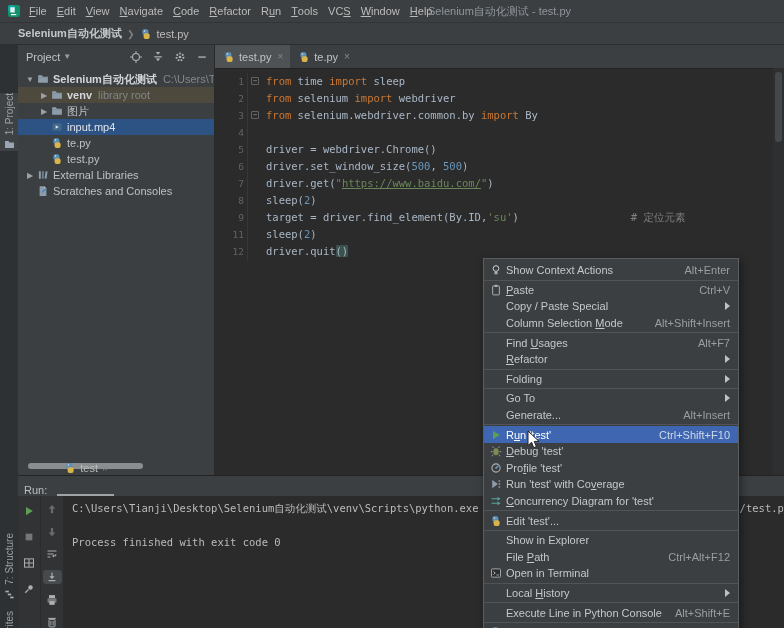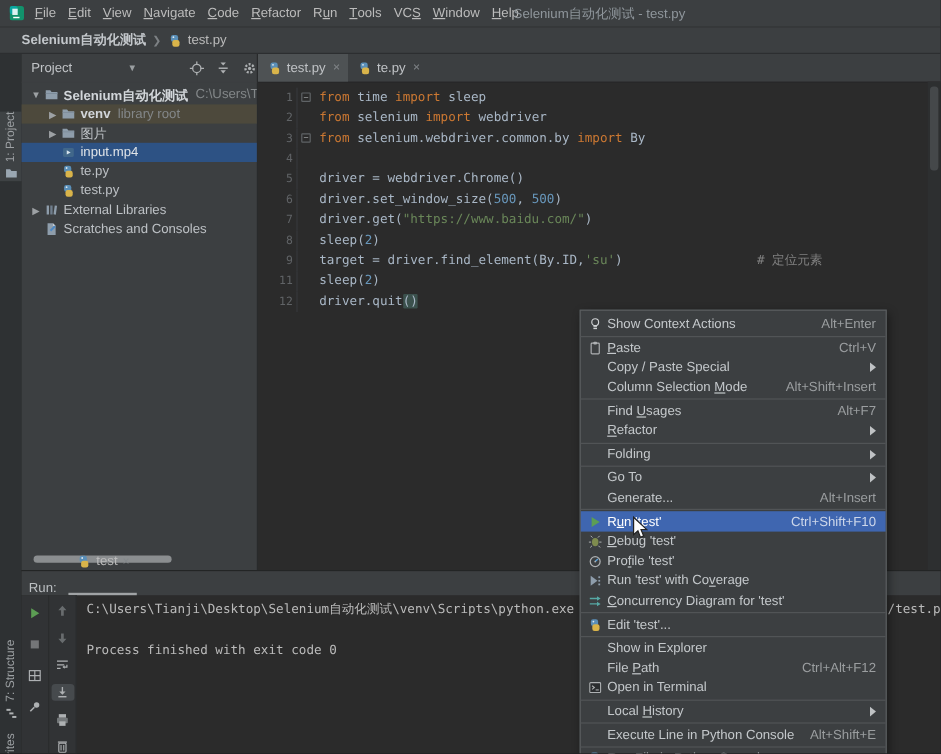--- a/index.html
+++ b/index.html
@@ -25,21 +25,21 @@
 
   
   .strip{position:absolute;left:0;top:45px;width:18px;height:583px;background:#2e3133;border-right:1px solid #262829;}
   .strip-tab{position:absolute;left:0;width:18px;display:flex;flex-direction:column;align-items:center;gap:3px;}
   .strip-tab .vlabel{writing-mode:vertical-lr;transform:rotate(180deg);font-size:10px;color:#9da1a4;white-space:nowrap;}
   .strip-tab.active{background:#3e4244;}
   .strip-tab .ic svg{width:11px;height:11px;}
 
   
   .project{position:absolute;left:18px;top:45px;width:197px;height:430px;background:#3c3f41;border-right:1px solid #282a2b;box-sizing:border-box;}
-  .proj-header{height:23px;display:flex;align-items:center;border-bottom:1px solid #3c3f41;padding:0 4px 0 8px;gap:43px;}
+  .proj-header{height:23px;display:flex;align-items:center;border-bottom:1px solid #3c3f41;padding:0 4px 0 8px;}
   .proj-title{color:#c0c3c6;margin-right:3px;}
   .proj-caret{font-size:8px;color:#9a9ea1;margin-right:auto;}
   .proj-actions{display:flex;align-items:center;gap:9px;margin-right:2px;}
   .tree{position:relative;margin-top:2px;}
   .tree-row{height:16px;display:flex;align-items:center;white-space:nowrap;overflow:hidden;padding-left:6px;}
   .tree-row .chev{width:12px;font-size:8px;color:#9da1a4;text-align:center;flex:0 0 auto;}
   .tree-row .ic{margin-right:4px;}
   .tree-row .lbl{color:#bdc1c5;}
   .tree-row .lbl.bold{font-weight:bold;color:#d2d6da;}
   .tree-row .extra{color:#838789;margin-left:6px;}
@@ -57,21 +57,21 @@
   .tab .close{color:#84888b;font-size:10px;margin-left:2px;}
   .code-area{position:relative;padding-top:4px;font-family:"DejaVu Sans Mono",monospace;font-size:10.5px;line-height:17px;}
   .cline{display:flex;height:17px;white-space:pre;}
   .cline .ln{width:29px;text-align:right;color:#606366;font-size:9.5px;flex:0 0 auto;padding-right:3px;}
   .cline .foldcol{width:15px;flex:0 0 auto;border-left:1px solid #35383a;position:relative;}
   .cline .fold{position:absolute;left:3px;top:4px;width:8px;height:8px;border:1px solid #5f6366;border-radius:1px;
     color:#9da0a2;font-size:7px;line-height:7px;text-align:center;box-sizing:border-box;background:#2b2b2b;}
   .cline .codetxt{padding-left:3px;color:#a9b7c6;}
   .s-kw{color:#cc7832;}
   .s-str{color:#6a8759;}
-  .s-link{color:#6a8759;}
+  .s-link{color:#6a8759;text-decoration:underline;}
   .s-num{color:#6897bb;}
   .s-com{color:#808080;margin-left:36px;}
   .s-hl{background:#3b514d;border-radius:1px;}
   .ed-vscroll{position:absolute;right:0;top:23px;width:11px;height:407px;background:#2d2f30;}
   .ed-vthumb{position:absolute;right:2px;top:4px;width:7px;height:70px;border-radius:3px;background:#45484a;}
 
   
   .runpanel{position:absolute;left:18px;top:475px;width:766px;height:153px;background:#2b2b2b;border-top:1px solid #232525;}
   .run-header{height:20px;background:#3c3f41;display:flex;align-items:flex-end;padding-left:6px;}
   .run-label{color:#bbbfc2;margin-right:10px;}

